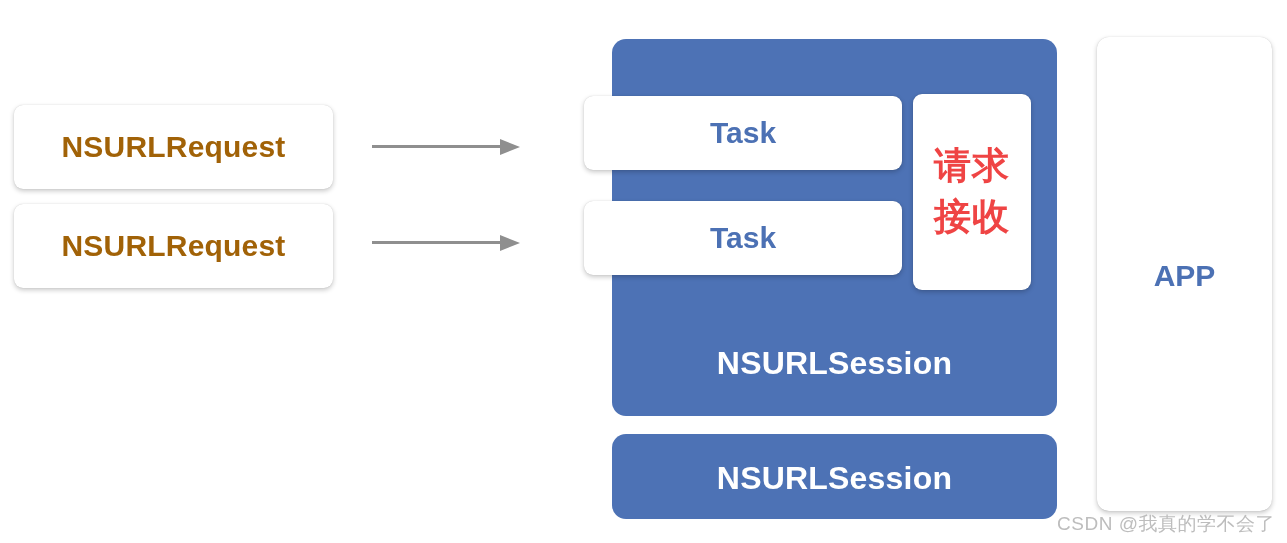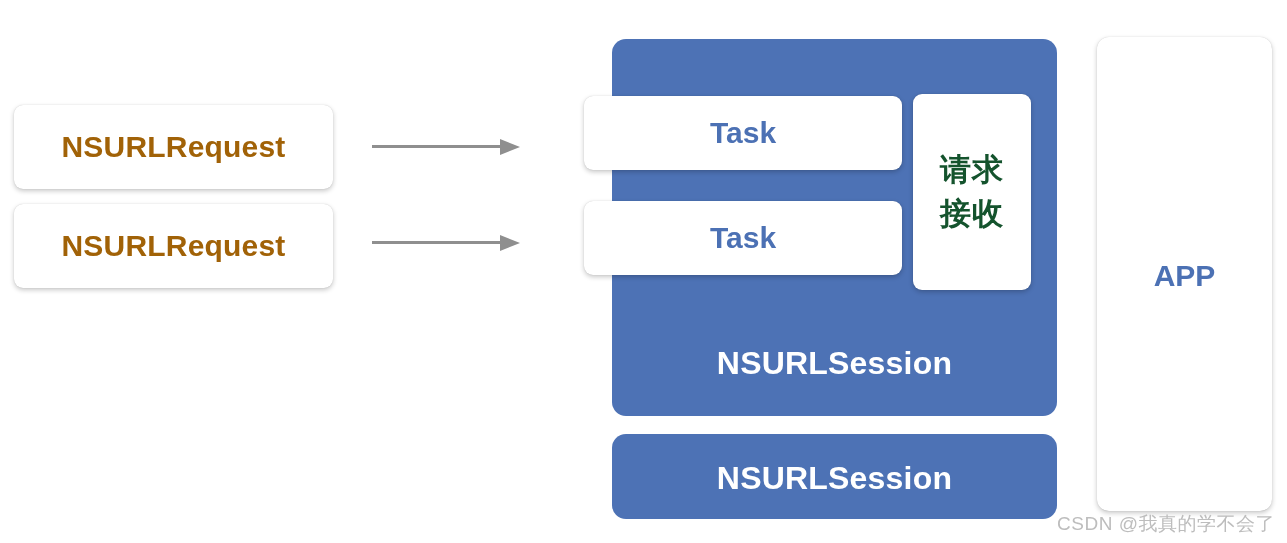--- a/index.html
+++ b/index.html
@@ -124,22 +124,22 @@
   #recv-box {
     left: 913px;
     top: 94px;
     width: 118px;
     height: 196px;
     border-radius: 9px;
     flex-direction: column;
     gap: 10px;
   }
   .recv-line {
-    color: #14532d;
-    font-size: 31px;
+    color: #ef4444;
+    font-size: 37px;
     font-weight: bold;
     line-height: 1.1;
     letter-spacing: 1px;
     user-select: none;
   }
 
   
   #session-bar {
     left: 612px;
     top: 434px;

